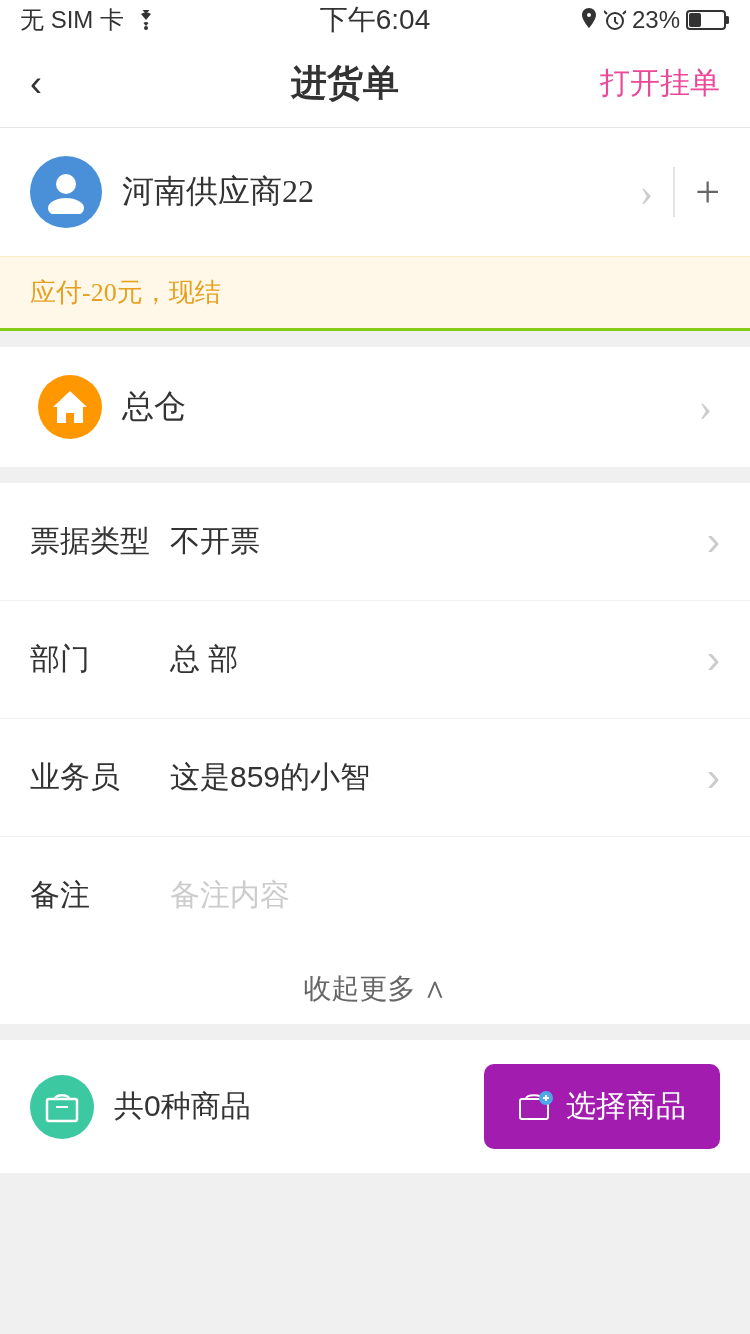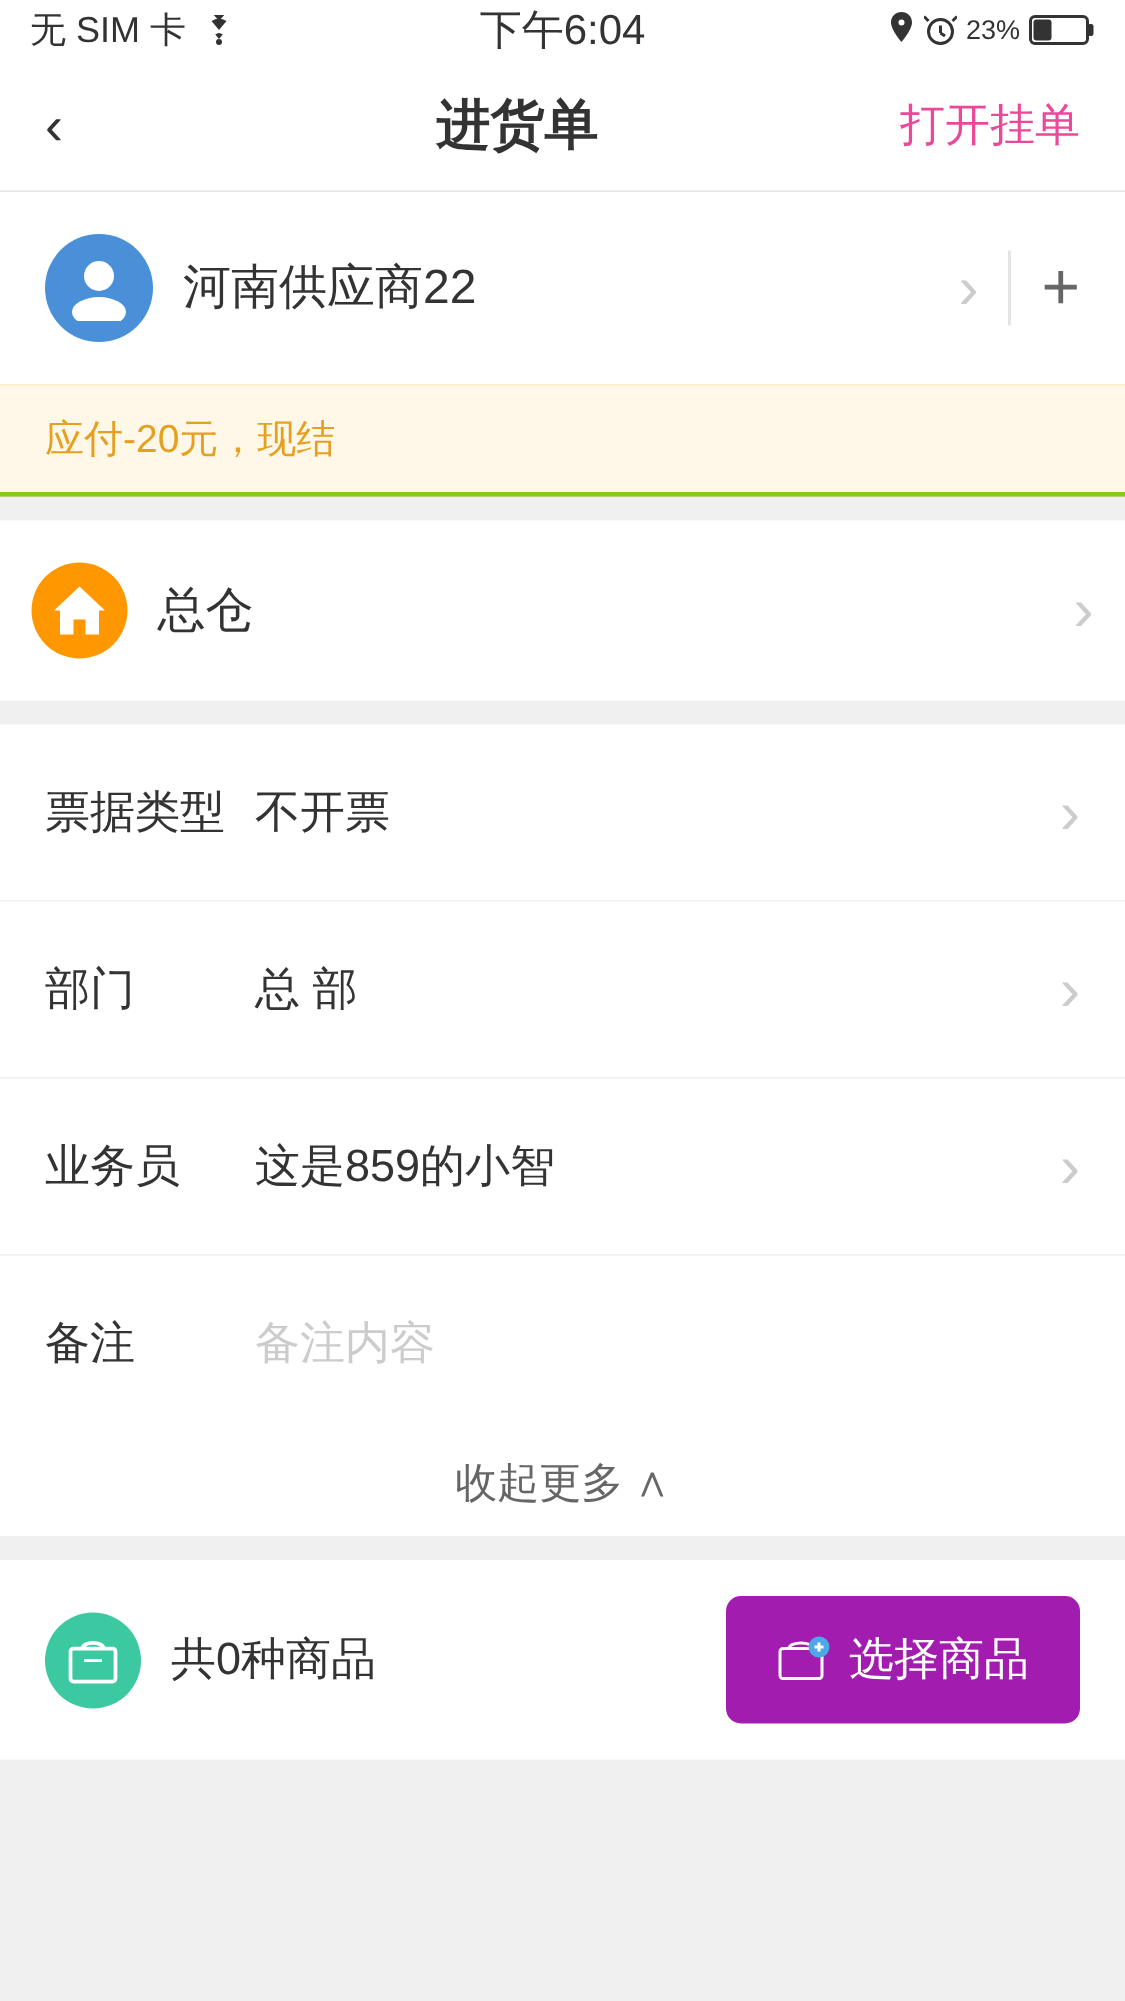--- a/index.html
+++ b/index.html
@@ -33,21 +33,21 @@
       position: absolute;
       left: 50%;
       transform: translateX(-50%);
       font-size: 28px;
       font-weight: 500;
     }
     .status-bar-right {
       display: flex;
       align-items: center;
       gap: 6px;
-      font-size: 18px;
+      font-size: 24px;
     }
 
     
     .nav-bar {
       height: 88px;
       background: #fff;
       display: flex;
       align-items: center;
       justify-content: space-between;
       padding: 0 30px;
@@ -72,20 +72,21 @@
 
     
     .content {
       background: #f0f0f0;
     }
 
     
     .card-section {
       background: #ec4899;
       margin-bottom: 16px;
+      font-family: Liberation Serif, serif;
     }
 
     
     .supplier-row {
       display: flex;
       align-items: center;
       padding: 28px 30px;
       background: #fff;
       position: relative;
     }
@@ -129,21 +130,21 @@
       font-size: 26px;
       color: #e6a020;
       border-top: 1px solid #fdecc8;
       border-bottom: 3px solid #84cc16;
     }
 
     
     .warehouse-row {
       display: flex;
       align-items: center;
-      padding: 28px 21px;
+      padding: 28px 38px;
       background: #fff;
     }
     .warehouse-icon {
       width: 64px;
       height: 64px;
       border-radius: 50%;
       background: #ff9800;
       display: flex;
       align-items: center;
       justify-content: center;

